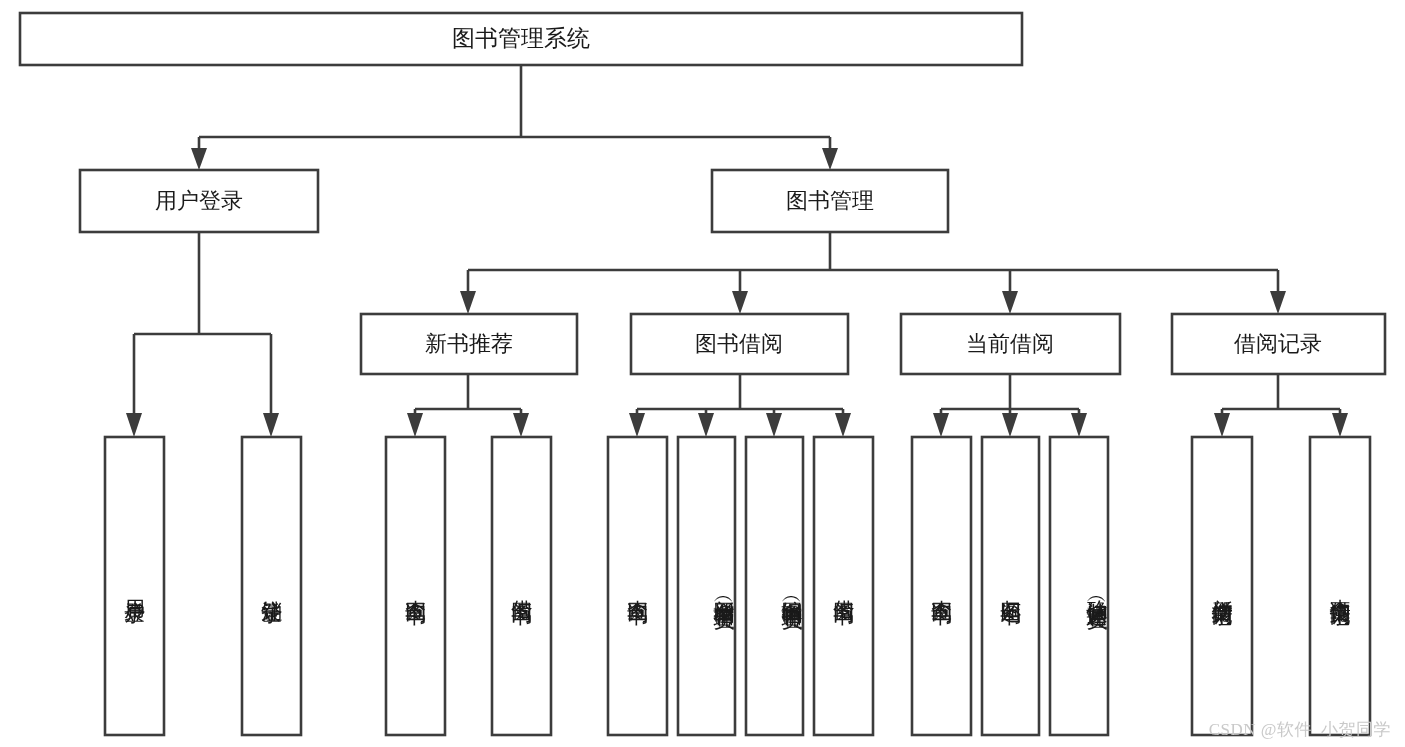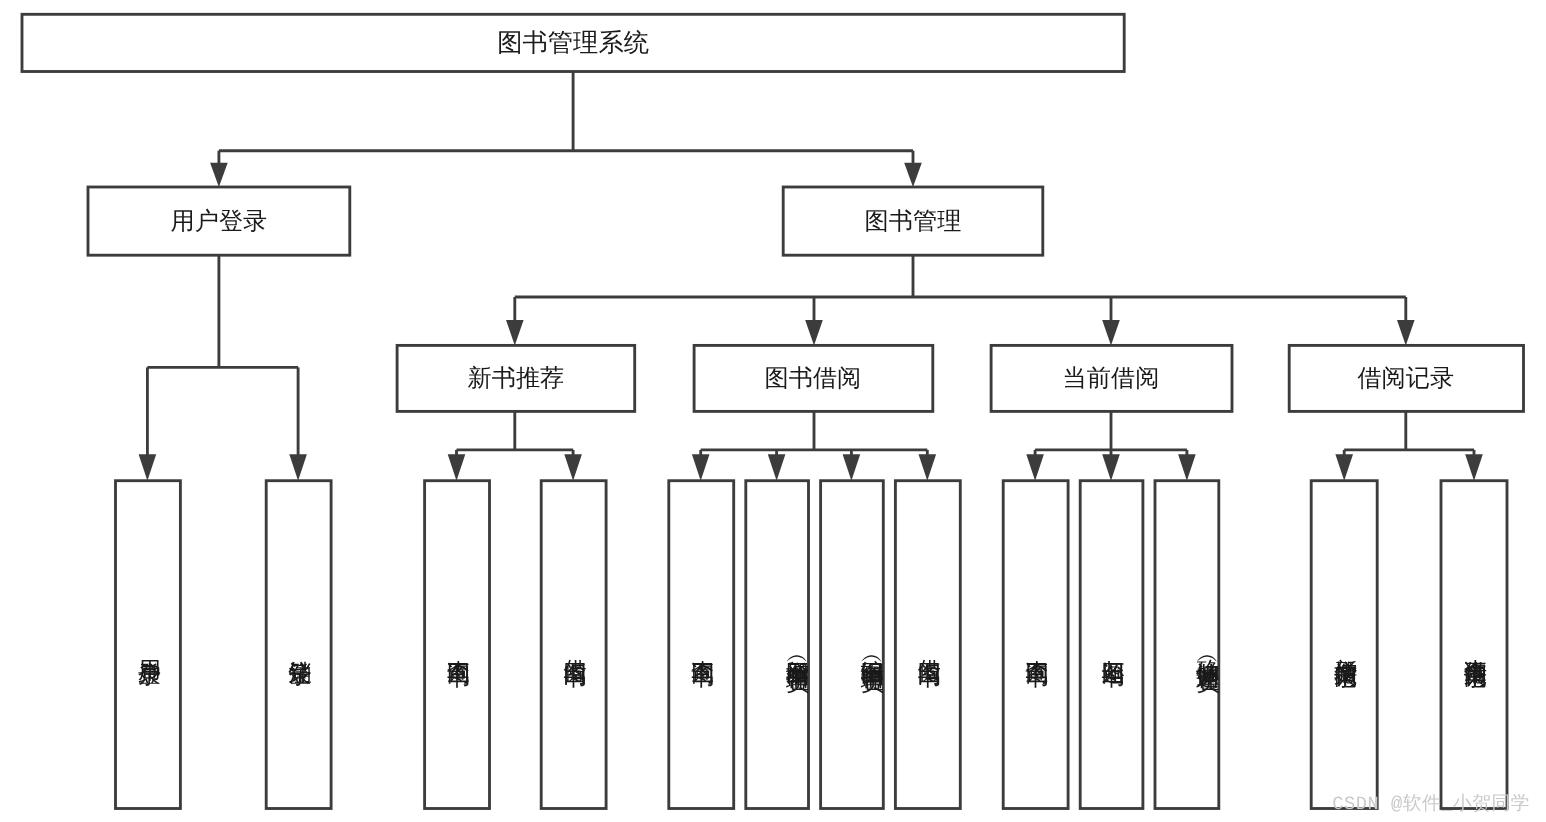--- a/index.html
+++ b/index.html
@@ -65,21 +65,21 @@
     align-items: center;
     justify-content: center;
     text-align: center;
     white-space: nowrap;
     pointer-events: none;
   }
   .watermark {
     position: absolute;
     right: 14px;
     bottom: 6px;
-    font-family: Liberation Mono, monospace;
+    font-family: Liberation Serif, serif;
     font-size: 17px;
     color: #c9c9c9;
     letter-spacing: 0.5px;
     white-space: nowrap;
   }
 </style>
 </head>
 <body>
 
 <div id="diagram-root">

